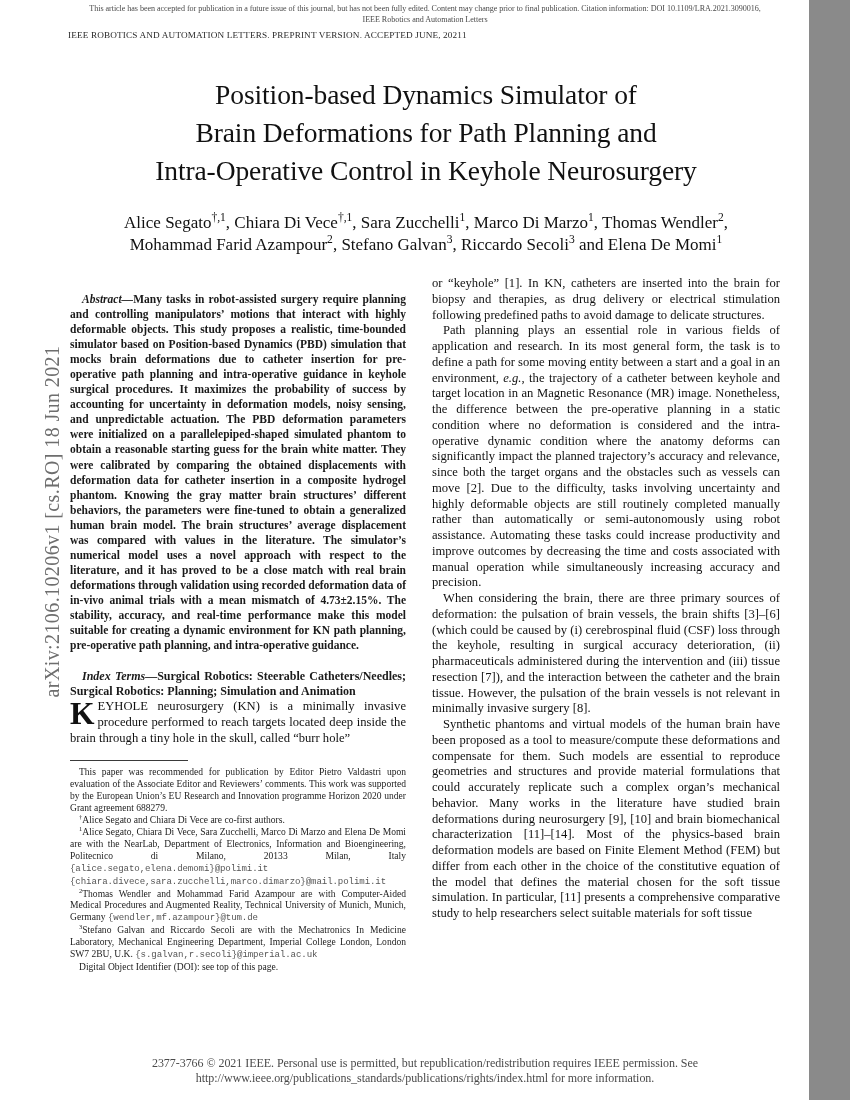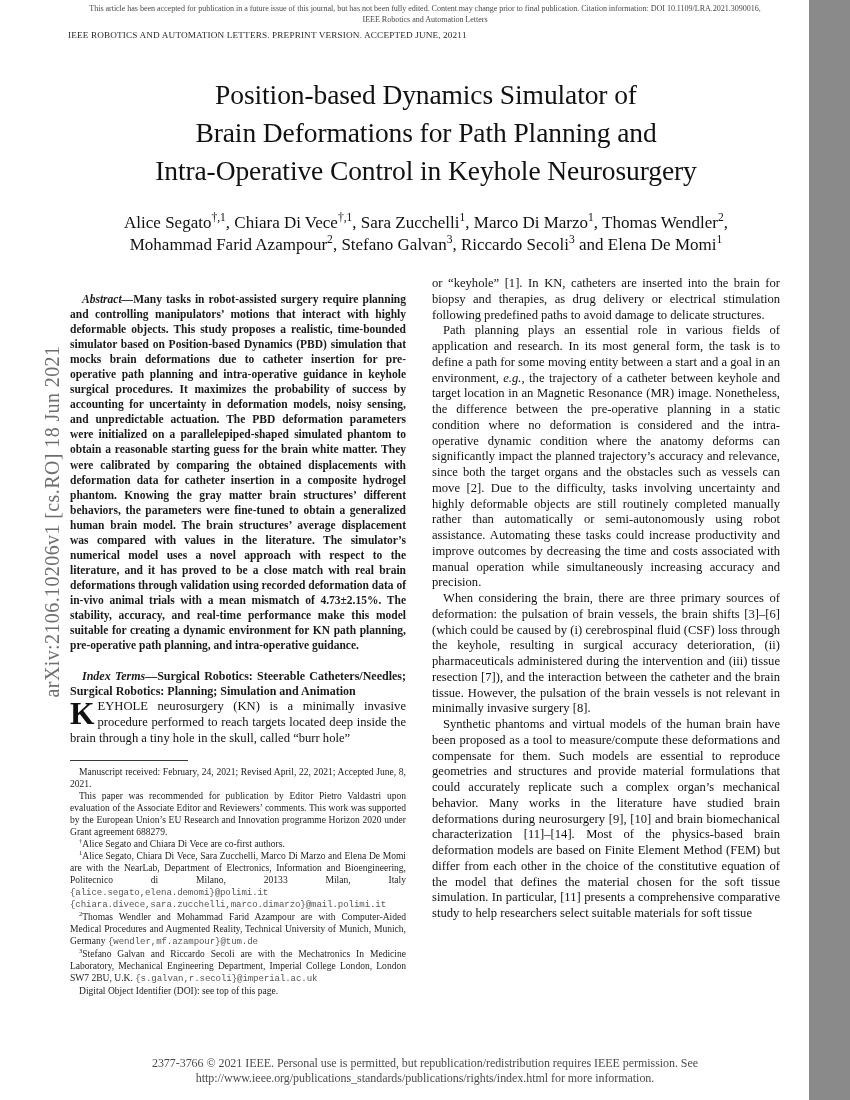--- a/index.html
+++ b/index.html
@@ -213,21 +213,20 @@
     <p class="abstract"><span class="lead">Abstract—</span><span>Many tasks in robot-assisted surgery require planning and controlling manipulators’ motions that interact with highly deformable objects. This study proposes a realistic, time-bounded simulator based on Position-based Dynamics (PBD) simulation that mocks brain deformations due to catheter insertion for pre-operative path planning and intra-operative guidance in keyhole surgical procedures. It maximizes the probability of success by accounting for uncertainty in deformation models, noisy sensing, and unpredictable actuation. The PBD deformation parameters were initialized on a parallelepiped-shaped simulated phantom to obtain a reasonable starting guess for the brain white matter. They were calibrated by comparing the obtained displacements with deformation data for catheter insertion in a composite hydrogel phantom. Knowing the gray matter brain structures’ different behaviors, the parameters were fine-tuned to obtain a generalized human brain model. The brain structures’ average displacement was compared with values in the literature. The simulator’s numerical model uses a novel approach with respect to the literature, and it has proved to be a close match with real brain deformations through validation using recorded deformation data of in-vivo animal trials with a mean mismatch of 4.73±2.15%. The stability, accuracy, and real-time performance make this model suitable for creating a dynamic environment for KN path planning, pre-operative path planning, and intra-operative guidance.</span></p>
 
     <p class="indexterms"><span class="lead">Index Terms—</span><span>Surgical Robotics: Steerable Catheters/Needles; Surgical Robotics: Planning; Simulation and Animation</span></p>
 
 
     <p class="dropcap-para"><span class="dropcap">K</span><span>EYHOLE</span><span> neurosurgery (KN) is a minimally invasive procedure performed to reach targets located deep inside the brain through a tiny hole in the skull, called “burr hole”</span></p>
 
     <div class="fn-rule"></div>
 
     <div class="footnotes">
-      <p>Manuscript received: February, 24, 2021; Revised April, 22, 2021; Accepted June, 8, 2021.</p>
       <p>This paper was recommended for publication by Editor Pietro Valdastri upon evaluation of the Associate Editor and Reviewers’ comments. This work was supported by the European Union’s EU Research and Innovation programme Horizon 2020 under Grant agreement 688279.</p>
       <p><sup>†</sup><span>Alice Segato and Chiara Di Vece are co-first authors.</span></p>
       <p><sup>1</sup><span>Alice Segato, Chiara Di Vece, Sara Zucchelli, Marco Di Marzo and Elena De Momi are with the NearLab, Department of Electronics, Information and Bioengineering, Politecnico di Milano, 20133 Milan, Italy</span>
         <span class="mono">{alice.segato,elena.demomi}@polimi.it</span>
         <span class="mono">{chiara.divece,</span><span class="mono">sara.zucchelli,marco.dimarzo}@mail.polimi.it</span></p>
       <p><sup>2</sup><span>Thomas Wendler and Mohammad Farid Azampour are with Computer-Aided Medical Procedures and Augmented Reality, Technical University of Munich, Munich, Germany</span> <span class="mono">{wendler,mf.azampour}@tum.de</span></p>
       <p><sup>3</sup><span>Stefano Galvan and Riccardo Secoli are with the Mechatronics In Medicine Laboratory, Mechanical Engineering Department, Imperial College London, London SW7 2BU, U.K.</span> <span class="mono">{s.galvan,</span><span class="mono">r.secoli}@imperial.ac.uk</span></p>
       <p>Digital Object Identifier (DOI): see top of this page.</p>
     </div>
   </div>

